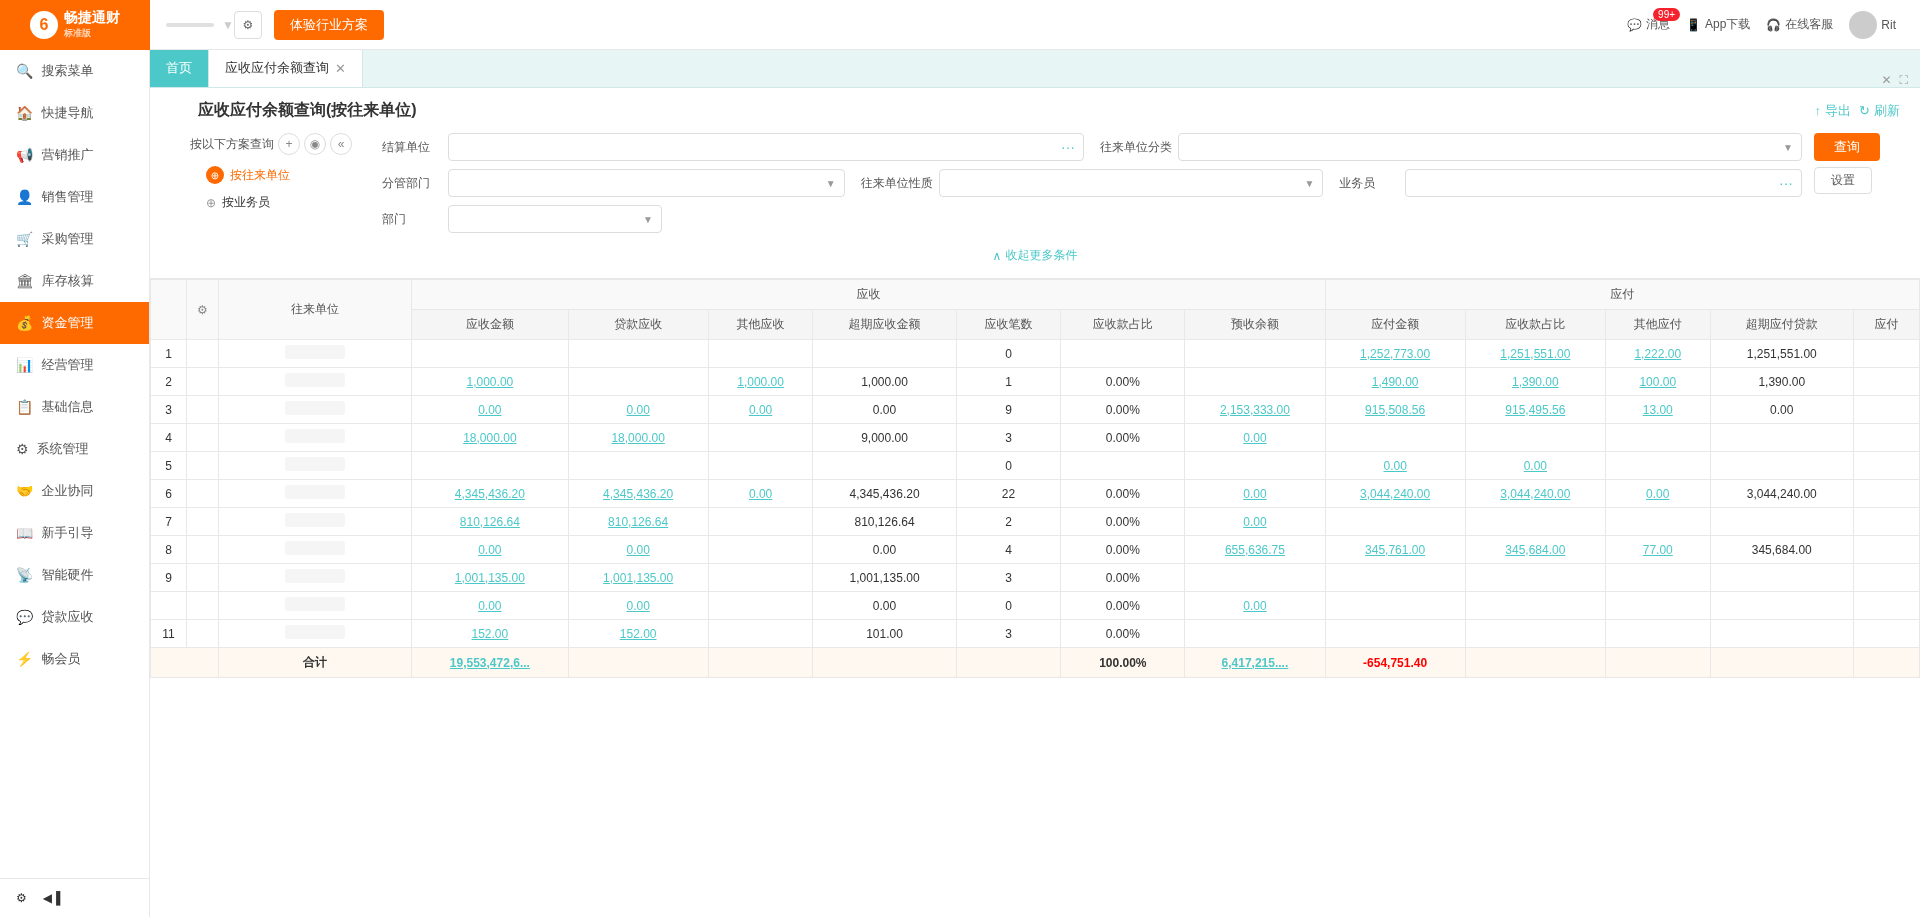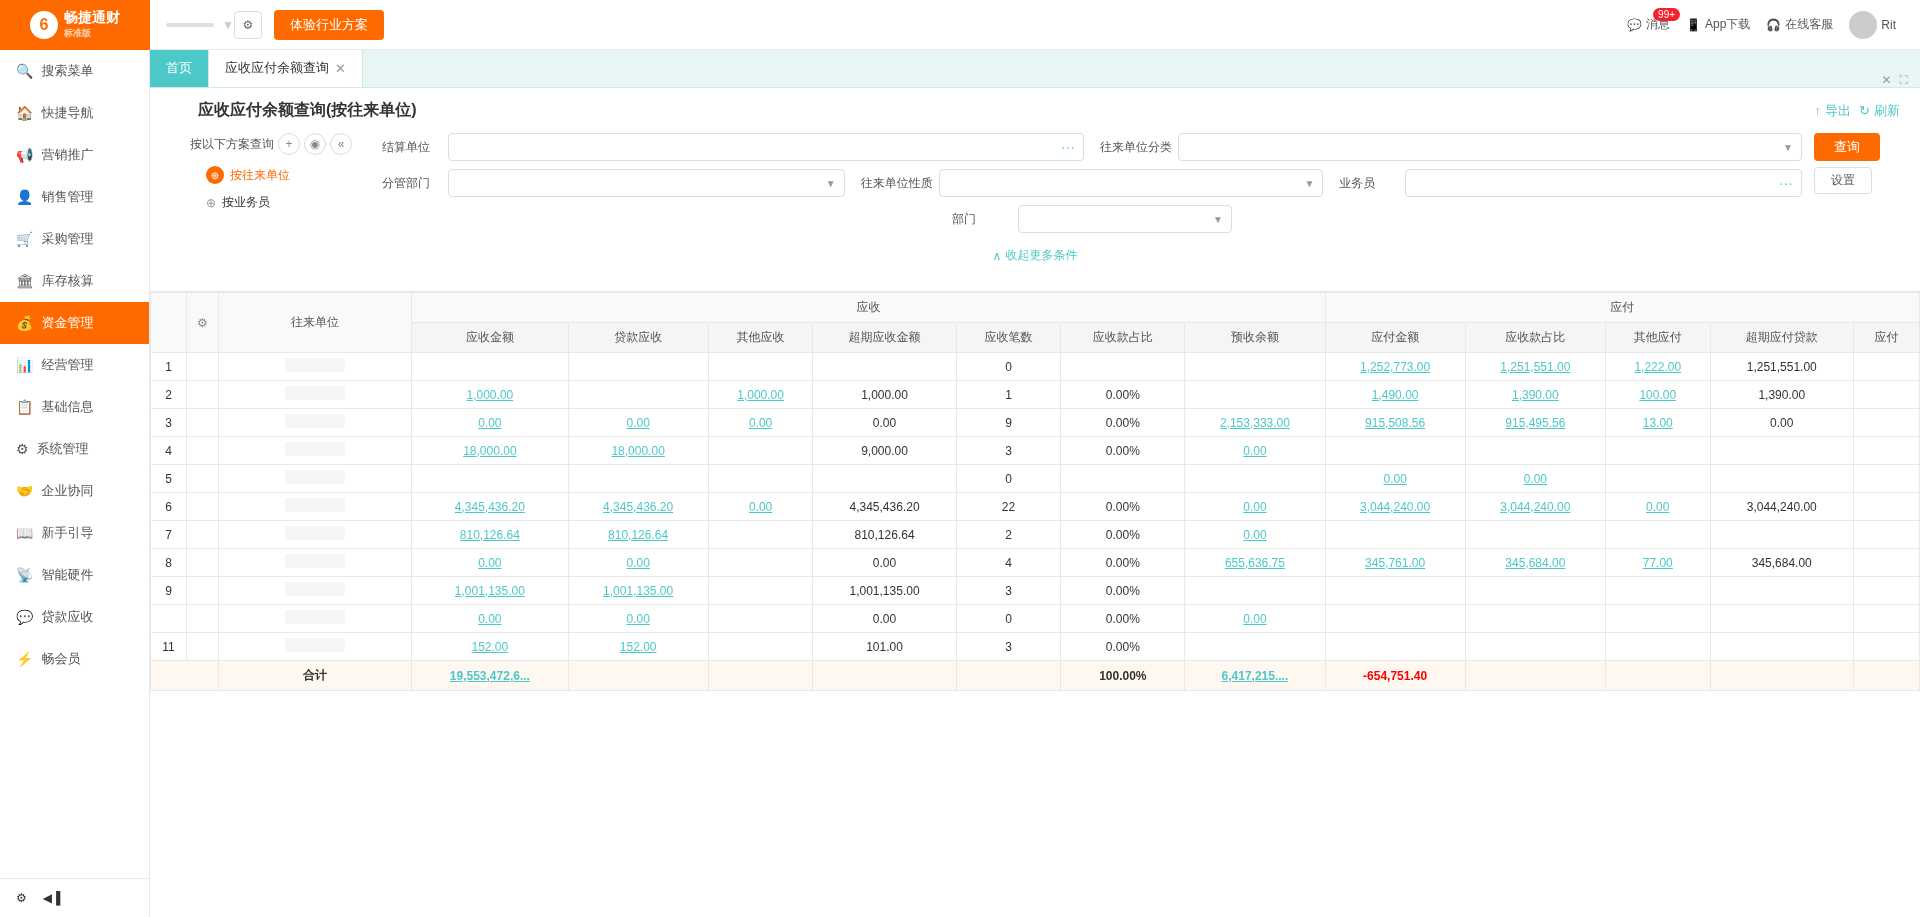--- a/index.html
+++ b/index.html
@@ -218,21 +218,21 @@
       align-items: center;
       gap: 4px;
       color: #4dc8c8;
       cursor: pointer;
       font-size: 13px;
     }
 
     
     .filter-area {
       background: #fff;
-      padding: 0 20px 21px;
+      padding: 0 20px 8px;
       display: flex;
       flex-direction: column;
       gap: 8px;
     }
     .filter-scheme {
       display: flex;
       align-items: center;
       gap: 4px;
       margin-bottom: 8px;
     }
@@ -279,21 +279,20 @@
     .filter-controls {
       flex: 1;
       display: flex;
       flex-direction: column;
       gap: 8px;
     }
     .filter-line {
       display: flex;
       align-items: center;
       gap: 16px;
-      justify-content: center;
     }
     .filter-group {
       display: flex;
       align-items: center;
       gap: 6px;
       flex: 1;
     }
     .filter-label {
       color: #555;
       font-size: 12px;

